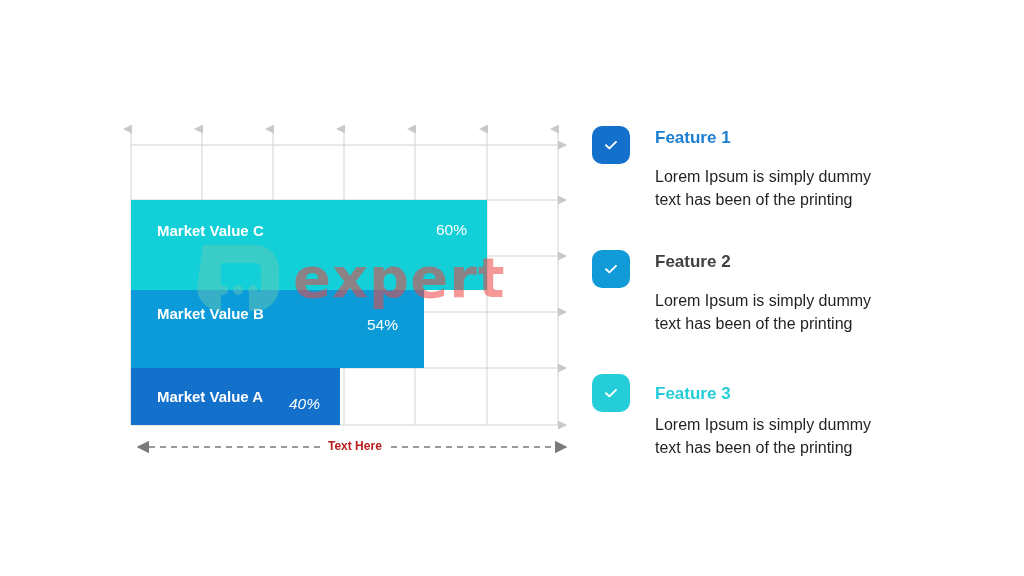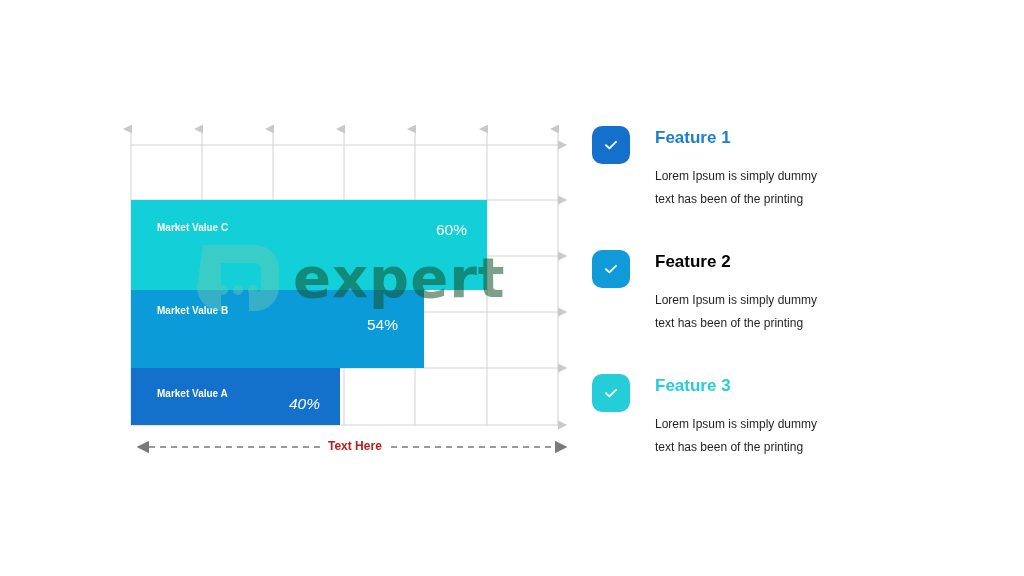--- a/index.html
+++ b/index.html
@@ -37,21 +37,21 @@
     left: 0px;
     top: -2px;
   }
   #watermark .wm-expert {
     position: absolute;
     left: 98px;
     top: 2px;
     font-size: 56px;
     font-weight: 700;
     letter-spacing: 1px;
-    color: #14532d;
+    color: #ef4444;
     opacity: 0.55;
     font-family: "DejaVu Sans", sans-serif;
   }
   #watermark .wm-slides {
     position: absolute;
     left: 315px;
     top: 2px;
     font-size: 56px;
     font-weight: 700;
     letter-spacing: 1px;
@@ -70,21 +70,21 @@
   }
   #chart-svg { position:absolute; left:0; top:0; }
 
   .bar {
     position: absolute;
     z-index: 3;
   }
   .bar-label {
     position: absolute;
     color: #ffffff;
-    font-size: 10px;
+    font-size: 15px;
     font-weight: 700;
     white-space: nowrap;
     font-family: "Liberation Sans", sans-serif;
     z-index: 6;
   }
   .bar-value {
     position: absolute;
     color: #ffffff;
     font-size: 15.5px;
     font-weight: 400;
@@ -136,21 +136,21 @@
     font-size: 17px;
     font-weight: 700;
     white-space: nowrap;
     font-family: "Liberation Sans", sans-serif;
   }
   .feature-body {
     position: absolute;
     left: 63px;
     top: 45px;
     width: 330px;
-    font-size: 12px;
+    font-size: 16px;
     line-height: 23px;
     color: #231f20;
     font-family: "Liberation Sans", sans-serif;
   }
   .feature-body span { display:block; white-space: nowrap; }
 </style>
 </head>
 <body>
 
 <div id="slide">
@@ -238,34 +238,34 @@
         <span>text has been of the printing</span>
       </div>
     </div>
 
     <div class="feature">
       <div class="feature-icon" style="background:#109bd8;">
         <svg width="18" height="18" viewBox="0 0 18 18">
           <path d="M4,9.2 L7.4,12.4 L14,5.8" fill="none" stroke="#ffffff" stroke-width="1.9" stroke-linecap="round" stroke-linejoin="round"></path>
         </svg>
       </div>
-      <div class="feature-title" style="color:#000000;">Feature 2</div>
+      <div class="feature-title" style="color:#404040;">Feature 2</div>
       <div class="feature-body">
         <span>Lorem Ipsum is simply dummy</span>
         <span>text has been of the printing</span>
       </div>
     </div>
 
     <div class="feature">
       <div class="feature-icon" style="background:#25cdd8;">
         <svg width="18" height="18" viewBox="0 0 18 18">
           <path d="M4,9.2 L7.4,12.4 L14,5.8" fill="none" stroke="#ffffff" stroke-width="1.9" stroke-linecap="round" stroke-linejoin="round"></path>
         </svg>
       </div>
-      <div class="feature-title" style="color:#25cdd8;">Feature 3</div>
+      <div class="feature-title" style="color:#25cdd8;margin-top:8px;">Feature 3</div>
       <div class="feature-body">
         <span>Lorem Ipsum is simply dummy</span>
         <span>text has been of the printing</span>
       </div>
     </div>
 
   </div>
 
 </div>
 

